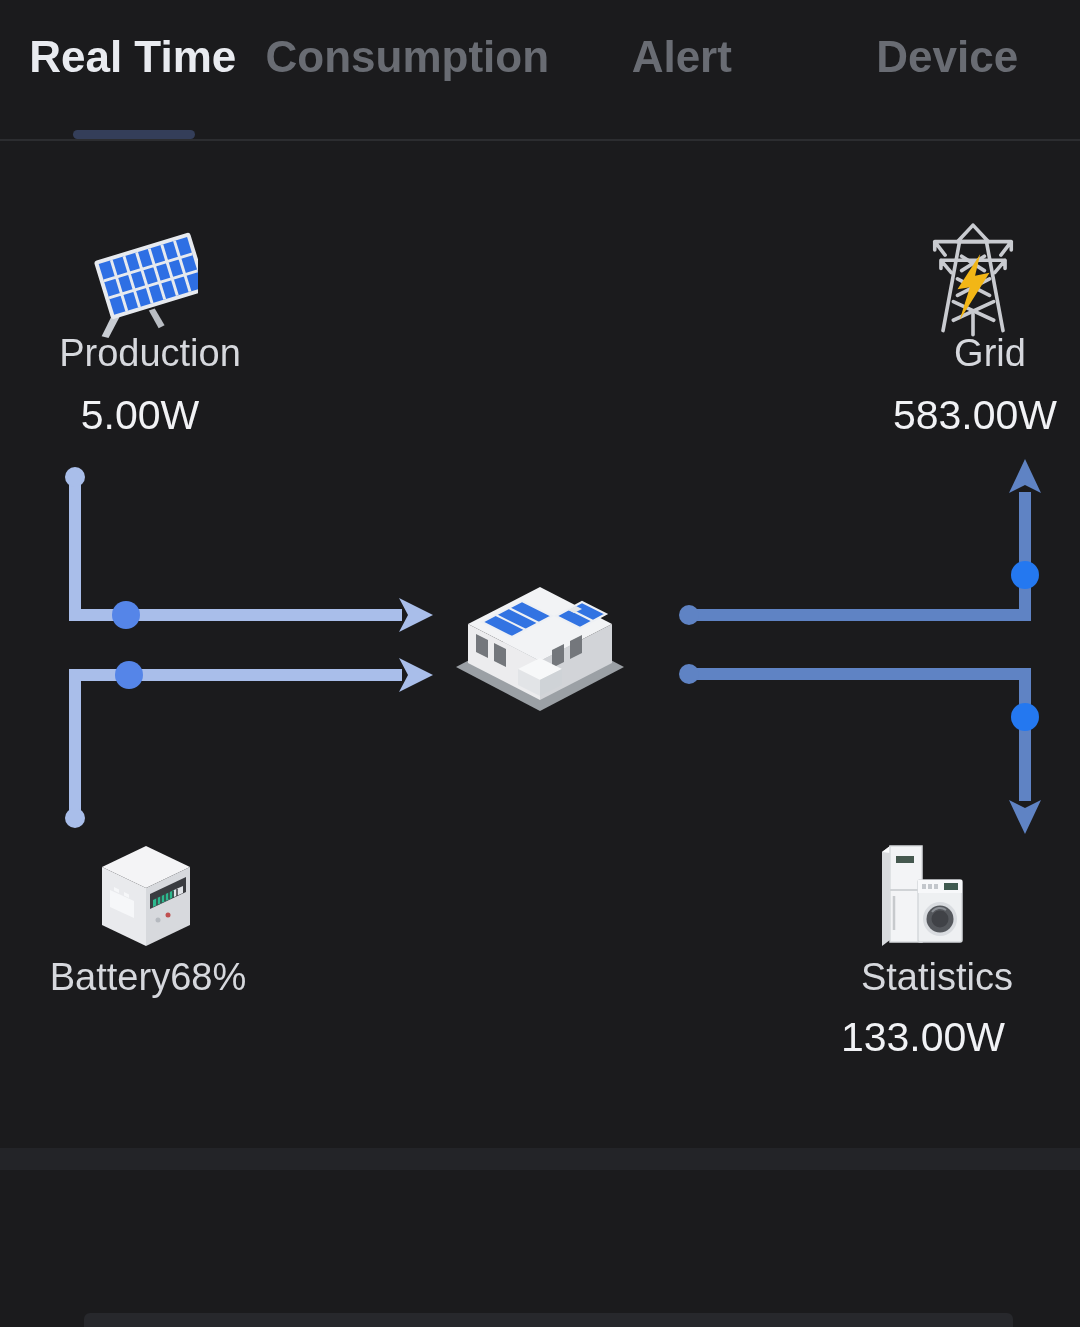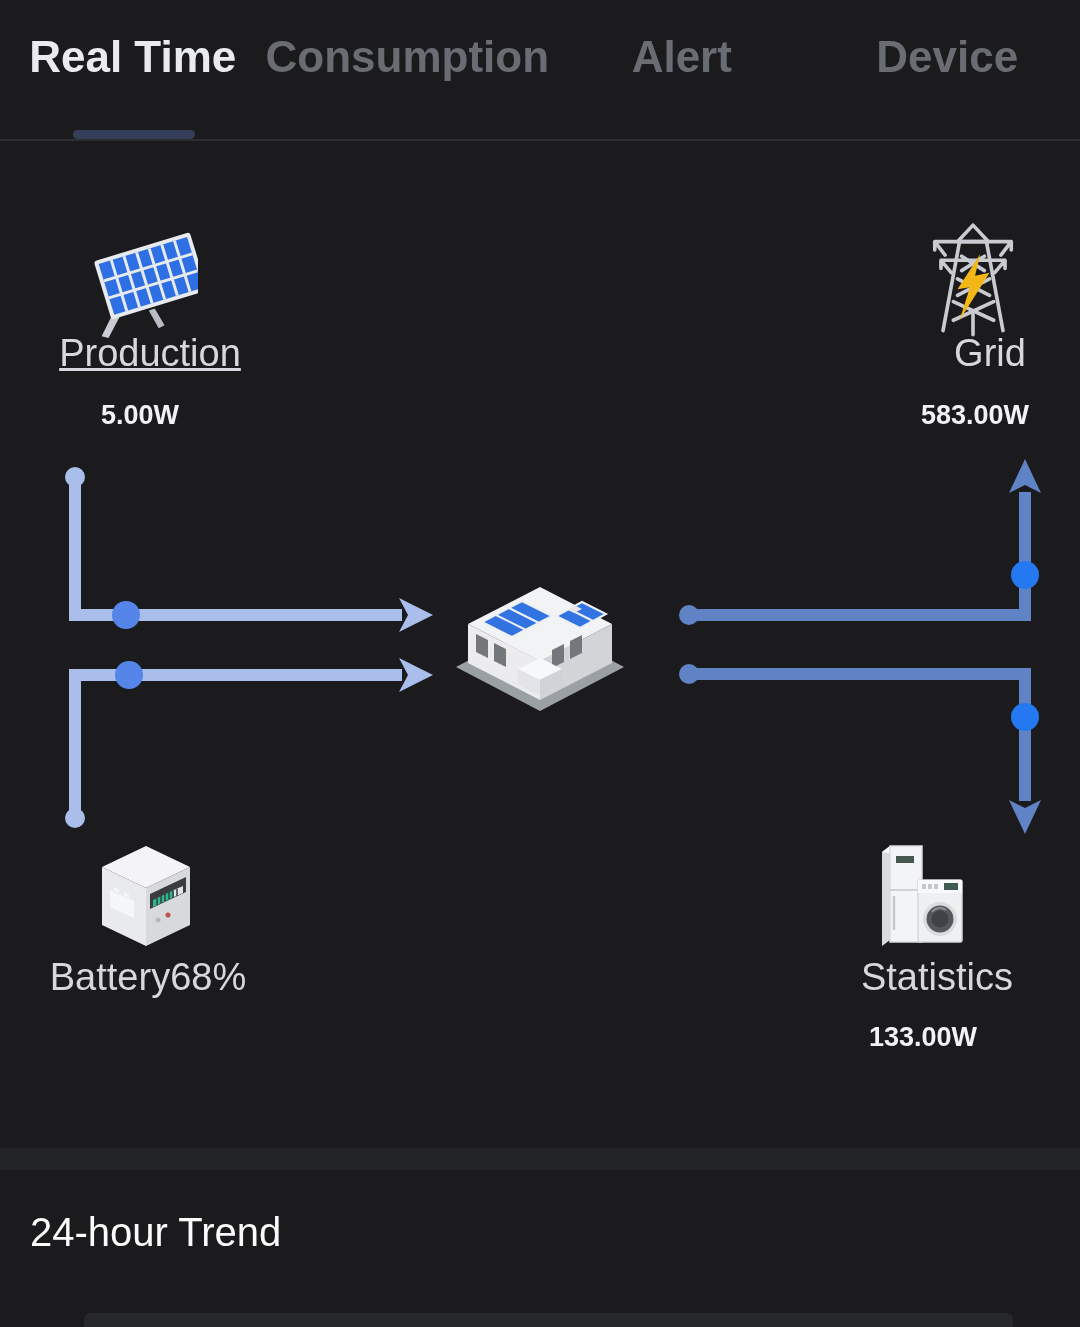--- a/index.html
+++ b/index.html
@@ -18,26 +18,26 @@
        border-radius:5px;background:var(--tabIndicator,#343e59);}
   .tabbar-divider{position:absolute;left:0;top:139px;width:1080px;height:2px;
        background:var(--divider,#2c2d30);}
 
   
   .flow-panel{position:absolute;left:0;top:141px;width:1080px;height:1007px;}
   .flow-lines{position:absolute;left:0;top:-141px;width:1080px;height:1327px;pointer-events:none;}
   .node-icon{position:absolute;}
   .node-label{position:absolute;text-align:center;font-size:38px;line-height:42px;
        color:var(--label,#d6d8dd);}
-  .node-value{position:absolute;text-align:center;font-size:27px;line-height:44px;
-       font-weight:bold;color:var(--value,#f1f2f5);}
+  .node-value{position:absolute;text-align:center;font-size:41px;line-height:44px;
+       font-weight:normal;color:var(--value,#f1f2f5);}
 
   
   .icon-production{left:80px;top:84px;width:118px;height:122px;}
-  .label-production{left:20px;top:191px;width:260px;text-decoration:underline;}
+  .label-production{left:20px;top:191px;width:260px;}
   .value-production{left:20px;top:252px;width:240px;}
 
   .icon-grid{left:926px;top:80px;width:94px;height:122px;}
   .label-grid{left:845px;top:191px;width:290px;}
   .value-grid{left:855px;top:252px;width:240px;}
 
   .icon-house{left:456px;top:433px;width:168px;height:140px;}
 
   .icon-battery{left:102px;top:705px;width:88px;height:104px;}
   .label-battery{left:18px;top:815px;width:260px;}
@@ -191,17 +191,16 @@
       <path d="M56 70 A10 10 0 0 1 70 68" stroke="#8b8f95" stroke-width="2" fill="none"></path>
     </svg>
     <div class="node-label label-consumption">Statistics</div>
     <div class="node-value value-consumption">133.00W</div>
 
   </div>
 
   <div class="section-band"></div>
 
   <div class="trend-section">
-    <div class="trend-title">24-hour Trend</div>
     <div class="trend-card"></div>
   </div>
 
 </div>
 
 </body></html>

